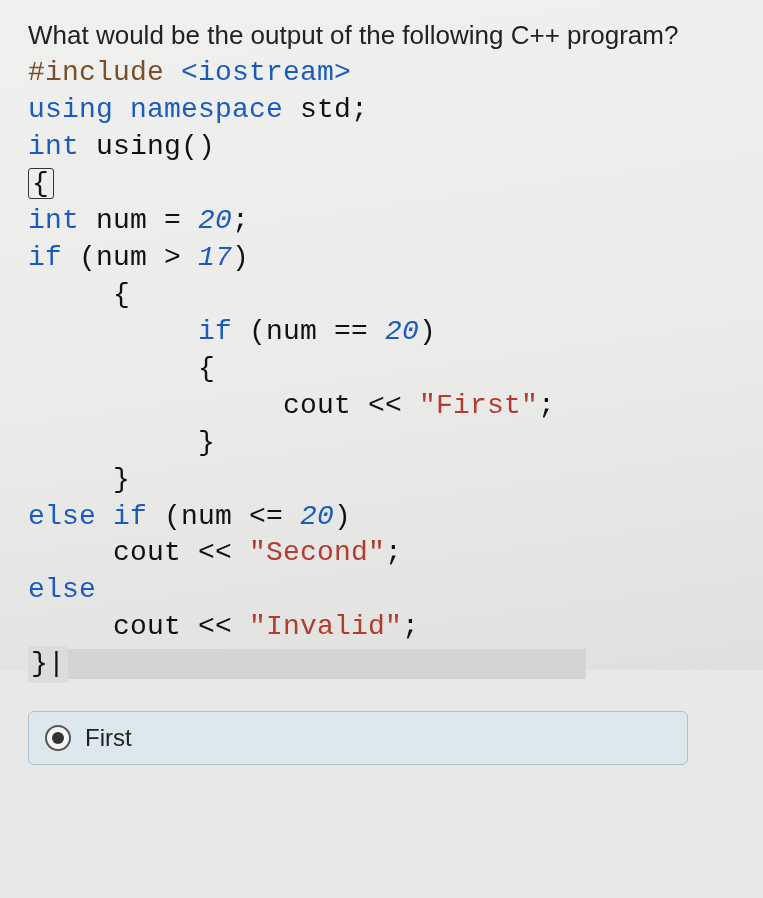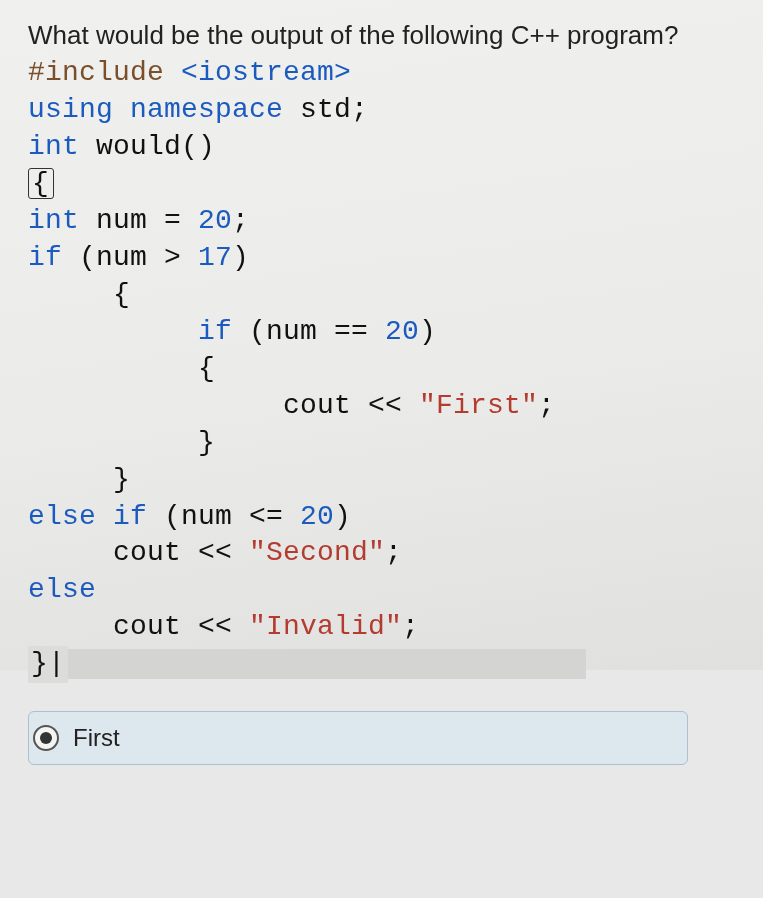--- a/index.html
+++ b/index.html
@@ -29,21 +29,21 @@
     font-family: "Courier New", Courier, monospace;
     font-size: 28px;
     line-height: 1.32;
     white-space: pre;
     color: #111;
     letter-spacing: 0.2px;
   }
   .hl-pre   { color: #7a4f2a; }   
   .hl-inc   { color: #1b5bbf; margin-top: 28px; }   
   .hl-kw    { color: #1b5bbf; }   
-  .hl-num   { color: #1b5bbf; }   
+  .hl-num   { color: #1b5bbf; font-style: italic; }   
   .hl-str   { color: #b33b2f; }   
   .hl-plain { color: #111; text-align: right; }
   .box-brace {
     display: inline-block;
     border: 1.5px solid #333;
     padding: 0 4px 0 3px;
     line-height: 1.05;
     border-radius: 3px;
   }
   .cursor-brace {
@@ -67,21 +67,21 @@
   .options {
     margin-top: 28px;
     display: flex;
     flex-direction: column;
     gap: 10px;
   }
   .opt {
     display: flex;
     align-items: center;
     gap: 14px;
-    padding: 12px 4px;
+    padding: 12px 16px;
     border-radius: 6px;
     font-size: 24px;
     color: #222;
     width: 660px;
     box-sizing: border-box;
   }
   .opt.selected {
     background: #dde7ee;
     border: 1px solid #aebfce;
   }
@@ -106,21 +106,21 @@
 </style>
 </head>
 <body>
 
 <div class="page">
 
   <div class="question">What would be the output of the following C++ program?</div>
 
   <div class="code"><span class="hl-pre">#include</span> <span class="hl-inc">&lt;iostream&gt;</span>
 <span class="hl-kw">using</span> <span class="hl-kw">namespace</span> <span class="hl-plain">std;</span>
-<span class="hl-kw">int</span> <span class="hl-plain">would()</span>
+<span class="hl-kw">int</span> <span class="hl-plain">using()</span>
 <span class="box-brace">{</span>
 <span class="hl-kw">int</span> <span class="hl-plain">num = </span><span class="hl-num">20</span><span class="hl-plain">;</span>
 <span class="hl-kw">if</span> <span class="hl-plain">(num &gt; </span><span class="hl-num">17</span><span class="hl-plain">)</span>
      <span class="hl-plain">{</span>
           <span class="hl-kw">if</span> <span class="hl-plain">(num == </span><span class="hl-num">20</span><span class="hl-plain">)</span>
           <span class="hl-plain">{</span>
                <span class="hl-plain">cout &lt;&lt; </span><span class="hl-str">"First"</span><span class="hl-plain">;</span>
           <span class="hl-plain">}</span>
      <span class="hl-plain">}</span>
 <span class="hl-kw">else</span> <span class="hl-kw">if</span> <span class="hl-plain">(num &lt;= </span><span class="hl-num">20</span><span class="hl-plain">)</span>

